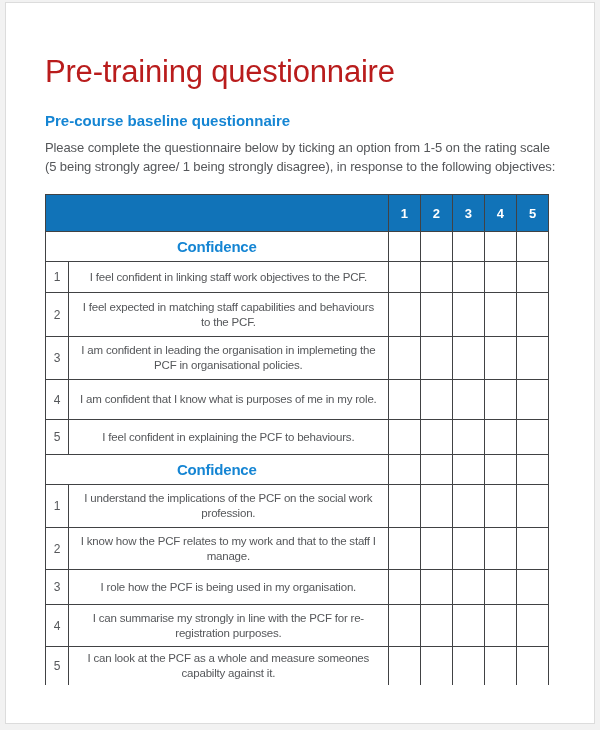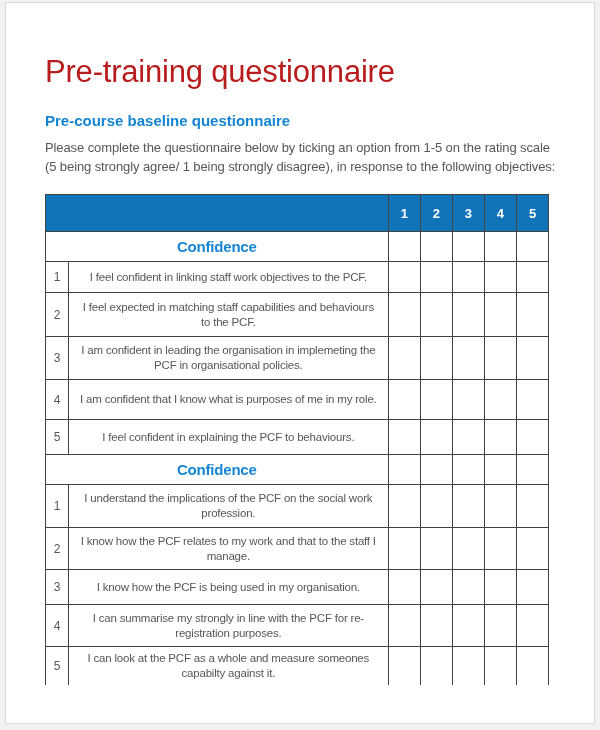--- a/index.html
+++ b/index.html
@@ -145,21 +145,21 @@
           <td class="statement">I know how the PCF relates to my work and that to the staff I manage.</td>
           <td></td>
             <td></td>
             <td></td>
             <td></td>
             <td></td>
         </tr>
 
         <tr style="height:35px">
           <td class="row-num">3</td>
-          <td class="statement">I know how the PCF is being used in my organisation.</td>
+          <td class="statement">I role how the PCF is being used in my organisation.</td>
           <td></td>
             <td></td>
             <td></td>
             <td></td>
             <td></td>
         </tr>
 
         <tr style="height:42px">
           <td class="row-num">4</td>
           <td class="statement">I can summarise my strongly in line with the PCF for re-registration purposes.</td>

